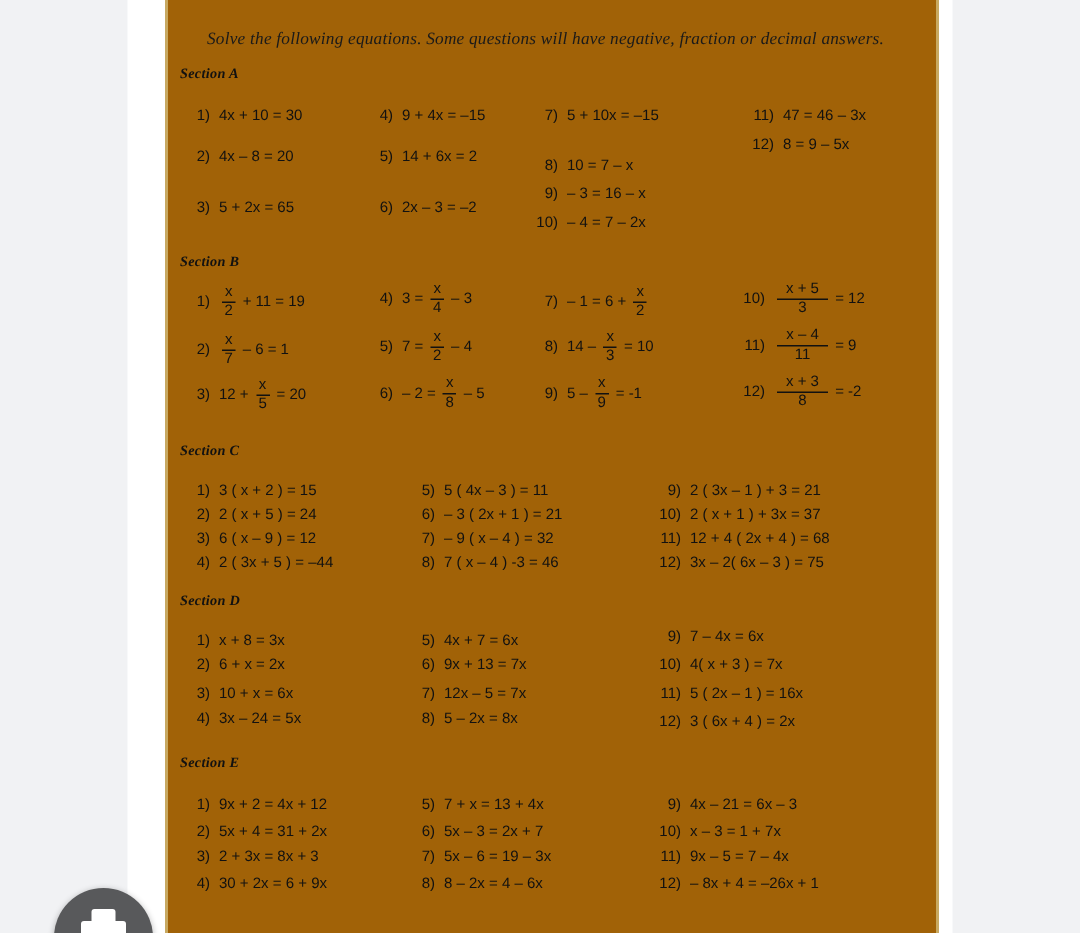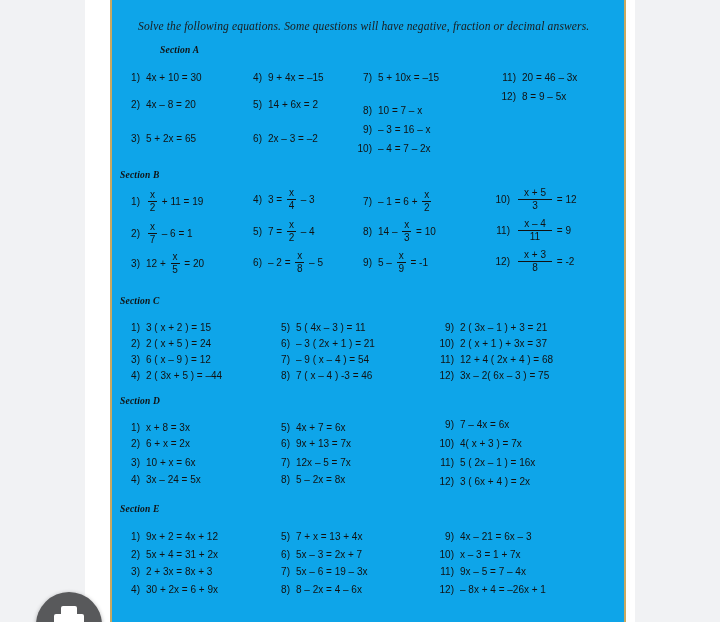--- a/index.html
+++ b/index.html
@@ -8,21 +8,21 @@
     background:#f1f2f4;
     font-family:"Liberation Sans", sans-serif;
     position:relative;
   }
   
   #page-wrap{position:absolute;left:85px;top:0;width:550px;height:622px;background:#ffffff;}
   #rule-left{position:absolute;left:110px;top:0;width:2px;height:622px;background:#c8a961;}
   #rule-right{position:absolute;left:624px;top:0;width:2px;height:622px;background:#c8a961;}
   #sheet{
     position:absolute;left:112px;top:0;width:512px;height:622px;
-    background:#0ea5e9;
+    background:#a16207;
   }
   
   #toolbar-icon{
     position:absolute;left:183px;top:-14px;width:24px;height:26px;
     border:1.5px solid #9a9a9a;border-radius:3px;background:#fbfbfb;
   }
   #toolbar-icon .grid2{
     position:absolute;left:3px;top:12px;width:16px;height:7px;
     background:
       linear-gradient(to right,#8d8d8d 0 3px,transparent 3px 5px,#8d8d8d 5px 8px,transparent 8px 10px,#8d8d8d 10px 13px,transparent 13px 16px);
@@ -94,21 +94,21 @@
 
 <div id="toolbar-icon">
 
   <div class="grid2"></div>
 </div>
 <div id="toolbar-button"></div>
 
 <div id="sheet">
   <div class="instruction">Solve the following equations. Some questions will have negative, fraction or decimal answers.</div>
   <div id="content">
-      <div class="section-head" style="left: 8px; top: 45px; margin-left: 40px;">Section A</div>
+      <div class="section-head" style="left: 8px; top: 45px;">Section A</div>
       <div class="q" style="left: 8px; top: 72px;">
         <span class="num" style="width: 20px;">1)</span>
         <span class="eqn">4x + 10 = 30</span>
       </div>
       <div class="q" style="left: 8px; top: 99px;">
         <span class="num" style="width: 20px;">2)</span>
         <span class="eqn">4x – 8 = 20</span>
       </div>
       <div class="q" style="left: 8px; top: 133px;">
         <span class="num" style="width: 20px;">3)</span>
@@ -137,21 +137,21 @@
       <div class="q" style="left: 240px; top: 124px;">
         <span class="num" style="width: 20px;">9)</span>
         <span class="eqn">– 3 = 16 – x</span>
       </div>
       <div class="q" style="left: 232px; top: 143px;">
         <span class="num" style="width: 28px;">10)</span>
         <span class="eqn">– 4 = 7 – 2x</span>
       </div>
       <div class="q" style="left: 380px; top: 72px;">
         <span class="num" style="width: 24px;">11)</span>
-        <span class="eqn">20 = 46 – 3x</span>
+        <span class="eqn">47 = 46 – 3x</span>
       </div>
       <div class="q" style="left: 380px; top: 91px;">
         <span class="num" style="width: 24px;">12)</span>
         <span class="eqn">8 = 9 – 5x</span>
       </div>
       <div class="section-head" style="left: 8px; top: 170px;">Section B</div>
       <div class="q" style="left: 8px; top: 190px;">
         <span class="num" style="width: 20px;">1)</span>
         <span class="eqn">
           <span class="frac">
@@ -309,21 +309,21 @@
       <div class="q" style="left: 158px; top: 322px;">
         <span class="num" style="width: 20px;">5)</span>
         <span class="eqn">5 ( 4x – 3 ) = 11</span>
       </div>
       <div class="q" style="left: 158px; top: 338px;">
         <span class="num" style="width: 20px;">6)</span>
         <span class="eqn">– 3 ( 2x + 1 ) = 21</span>
       </div>
       <div class="q" style="left: 158px; top: 354px;">
         <span class="num" style="width: 20px;">7)</span>
-        <span class="eqn">– 9 ( x – 4 ) = 54</span>
+        <span class="eqn">– 9 ( x – 4 ) = 32</span>
       </div>
       <div class="q" style="left: 158px; top: 370px;">
         <span class="num" style="width: 20px;">8)</span>
         <span class="eqn">7 ( x – 4 ) -3 = 46</span>
       </div>
       <div class="q" style="left: 318px; top: 322px;">
         <span class="num" style="width: 24px;">9)</span>
         <span class="eqn">2 ( 3x – 1 ) + 3 = 21</span>
       </div>
       <div class="q" style="left: 318px; top: 338px;">

